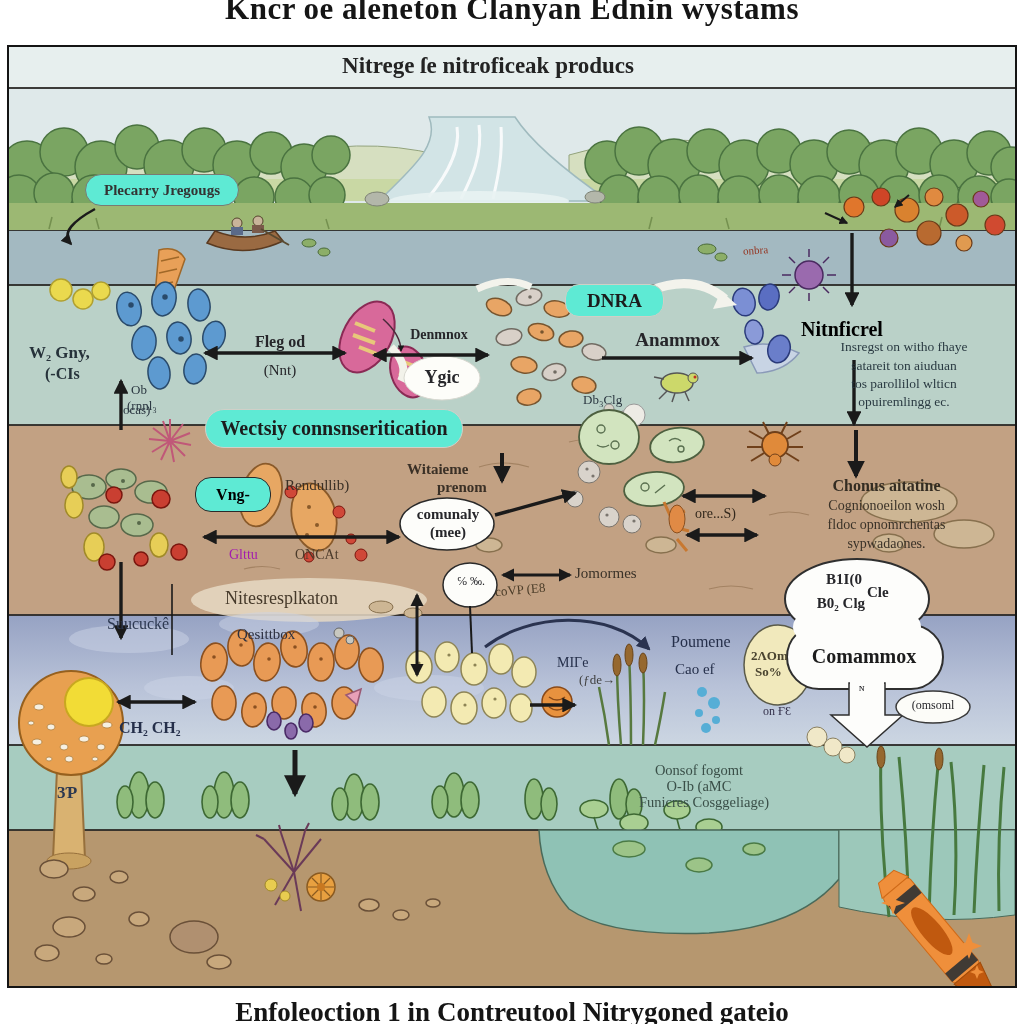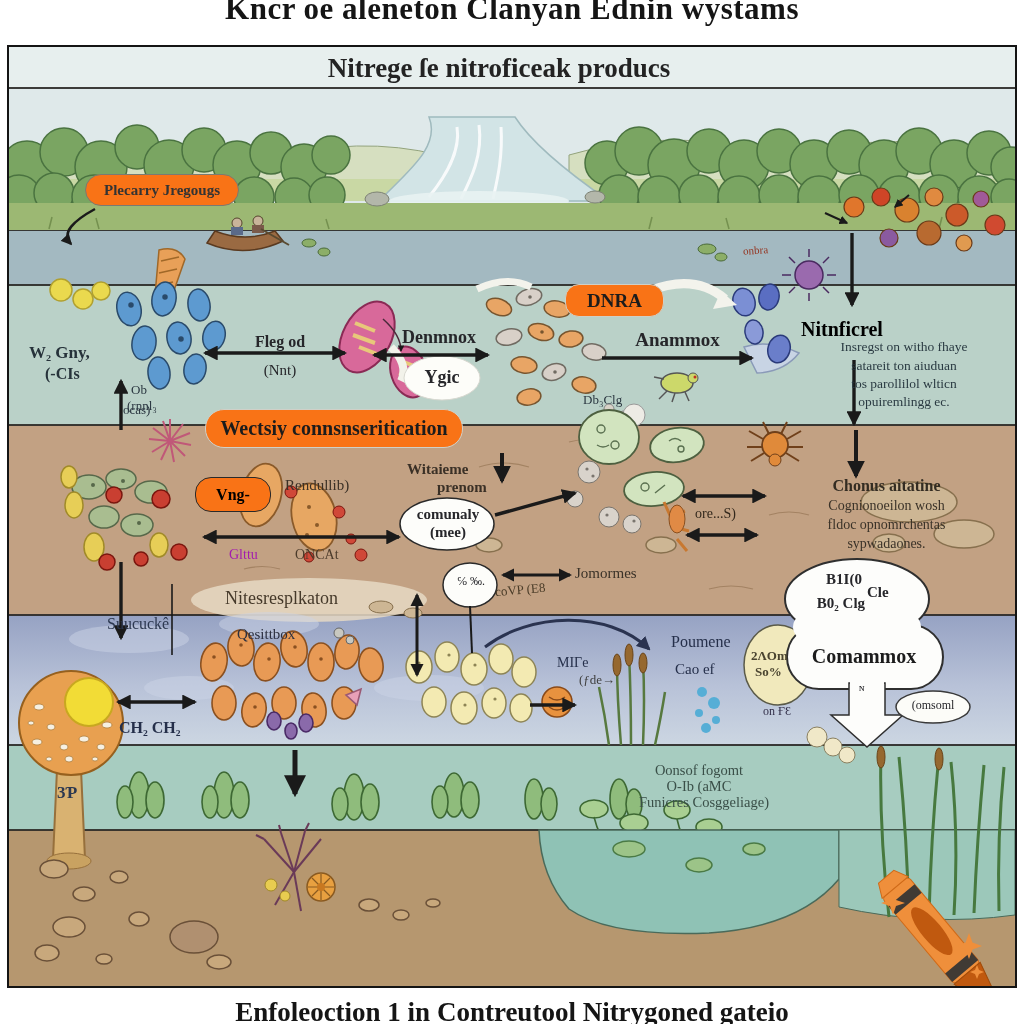--- a/index.html
+++ b/index.html
@@ -4,21 +4,21 @@
 <style>
   html,body{margin:0;padding:0;background:#fff;width:1024px;height:1024px;overflow:hidden;position:relative;}
   .serif{font-family:"Liberation Serif","DejaVu Serif",serif;}
   #page-title{position:absolute;top:-9px;left:0;width:1024px;text-align:center;font-size:31px;font-weight:bold;color:#151515;letter-spacing:.5px;}
   #page-caption{position:absolute;top:997px;left:0;width:1024px;text-align:center;font-size:27px;font-weight:bold;color:#151515;}
   #frame{position:absolute;left:7px;top:45px;width:1010px;height:943px;border:2px solid #141414;box-sizing:border-box;overflow:hidden;background:#bcd2c9;}
   #art{position:absolute;left:0;top:0;}
   .lbl{position:absolute;white-space:nowrap;font-family:"Liberation Serif","DejaVu Serif",serif;color:#26262a;line-height:1.15;}
   .b{font-weight:bold;}
   .c{text-align:center;}
-  .pill{position:absolute;background:#f97316;border:1.5px solid #7a7a72;border-radius:17px;font-family:"Liberation Serif","DejaVu Serif",serif;display:flex;align-items:center;justify-content:center;text-align:center;}
+  .pill{position:absolute;background:#5eead4;border:1.5px solid #7a7a72;border-radius:17px;font-family:"Liberation Serif","DejaVu Serif",serif;display:flex;align-items:center;justify-content:center;text-align:center;}
 </style>
 </head>
 <body>
 
 <div class="lbl serif" id="page-title">Kncr oe aleneton Clanyan Ednin wystams</div>
 
 <div id="frame">
 
 <svg id="art" width="1006" height="939" viewBox="0 0 1006 939" xmlns="http://www.w3.org/2000/svg">
 <defs>
@@ -595,32 +595,32 @@
 <path d="M163,537 L163,608" stroke-width="1.6"></path>
 <path d="M109,655 L186,655" marker-start="url(#mA)" marker-end="url(#mA)"></path>
 <path d="M521,658 L566,658" marker-end="url(#mA)"></path>
 <path d="M286,703 L286,747" stroke-width="5" marker-end="url(#mA)"></path>
 <path d="M816,166 L838,176" stroke-width="2" marker-end="url(#mA)"></path>
 <path d="M900,148 L886,160" stroke-width="2" marker-end="url(#mA)"></path>
 <path d="M476,600 C520,566 598,562 640,602" stroke="#2a3350" stroke-width="3" marker-end="url(#mN)"></path>
 </g>
 </svg>
 
-<div class="lbl b c" style="left:16px;top:6px;width:948px;font-size:27px;color:#232323;">Nitrege ſe nitroficeak producs</div>
+<div class="lbl b c" style="left:5px;top:6px;width:948px;font-size:23px;color:#232323;">Nitrege ſe nitroficeak producs</div>
 <div class="pill b" style="left:76px;top:127px;width:152px;height:30px;font-size:15px;color:#333;">Plecarry Jregougs</div>
 <div class="lbl" style="left:734px;top:197px;font-size:11px;color:#943420;transform:rotate(-4deg);">onbra</div>
 
 <div class="lbl b" style="left:20px;top:296px;font-size:17px;color:#26323a;">W₂ Gny,</div>
 <div class="lbl b" style="left:36px;top:318px;font-size:16px;color:#26323a;">(-CIs</div>
 <div class="lbl" style="left:118px;top:314px;font-size:13px;color:#2a3640;margin-top:38px;">(rnnl₃</div>
 <div class="lbl" style="left:122px;top:336px;font-size:13px;color:#2a3640;">Ob</div>
 <div class="lbl" style="left:114px;top:356px;font-size:13px;color:#2a3640;">ocas)</div>
 <div class="lbl b c" style="left:206px;top:286px;width:130px;font-size:16px;">Fleg od</div>
 <div class="lbl c" style="left:206px;top:315px;width:130px;font-size:15px;">(Nnt)</div>
-<div class="lbl b c" style="left:370px;top:280px;width:120px;font-size:18px;">Denmnox</div>
+<div class="lbl b c" style="left:370px;top:280px;width:120px;font-size:14px;">Denmnox</div>
 <div class="lbl b c" style="left:396px;top:320px;width:74px;font-size:18px;">Ygic</div>
 <div class="pill b" style="left:556px;top:237px;width:97px;height:31px;font-size:19px;border-color:#cfcfc6;border-radius:14px;color:#1c1c1c;">DNRA</div>
 <div class="lbl b c" style="left:596px;top:282px;width:145px;font-size:19px;">Anammox</div>
 <div class="lbl" style="left:574px;top:346px;font-size:13px;color:#2a3640;">Db₃Clg</div>
 <div class="lbl b" style="left:792px;top:271px;font-size:20px;color:#000000;">Nitnficrel</div>
 <div class="lbl c" style="left:785px;top:292px;width:220px;font-size:13.5px;color:#2a3a42;">Insregst on witho fhaye</div>
 <div class="lbl c" style="left:785px;top:311px;width:220px;font-size:13.5px;color:#2a3a42;">satareit ton aiuduan</div>
 <div class="lbl c" style="left:785px;top:329px;width:220px;font-size:13.5px;color:#2a3a42;">tos parollilol wlticn</div>
 <div class="lbl c" style="left:785px;top:347px;width:220px;font-size:13.5px;color:#2a3a42;">opuiremlingg ec.</div>
 

